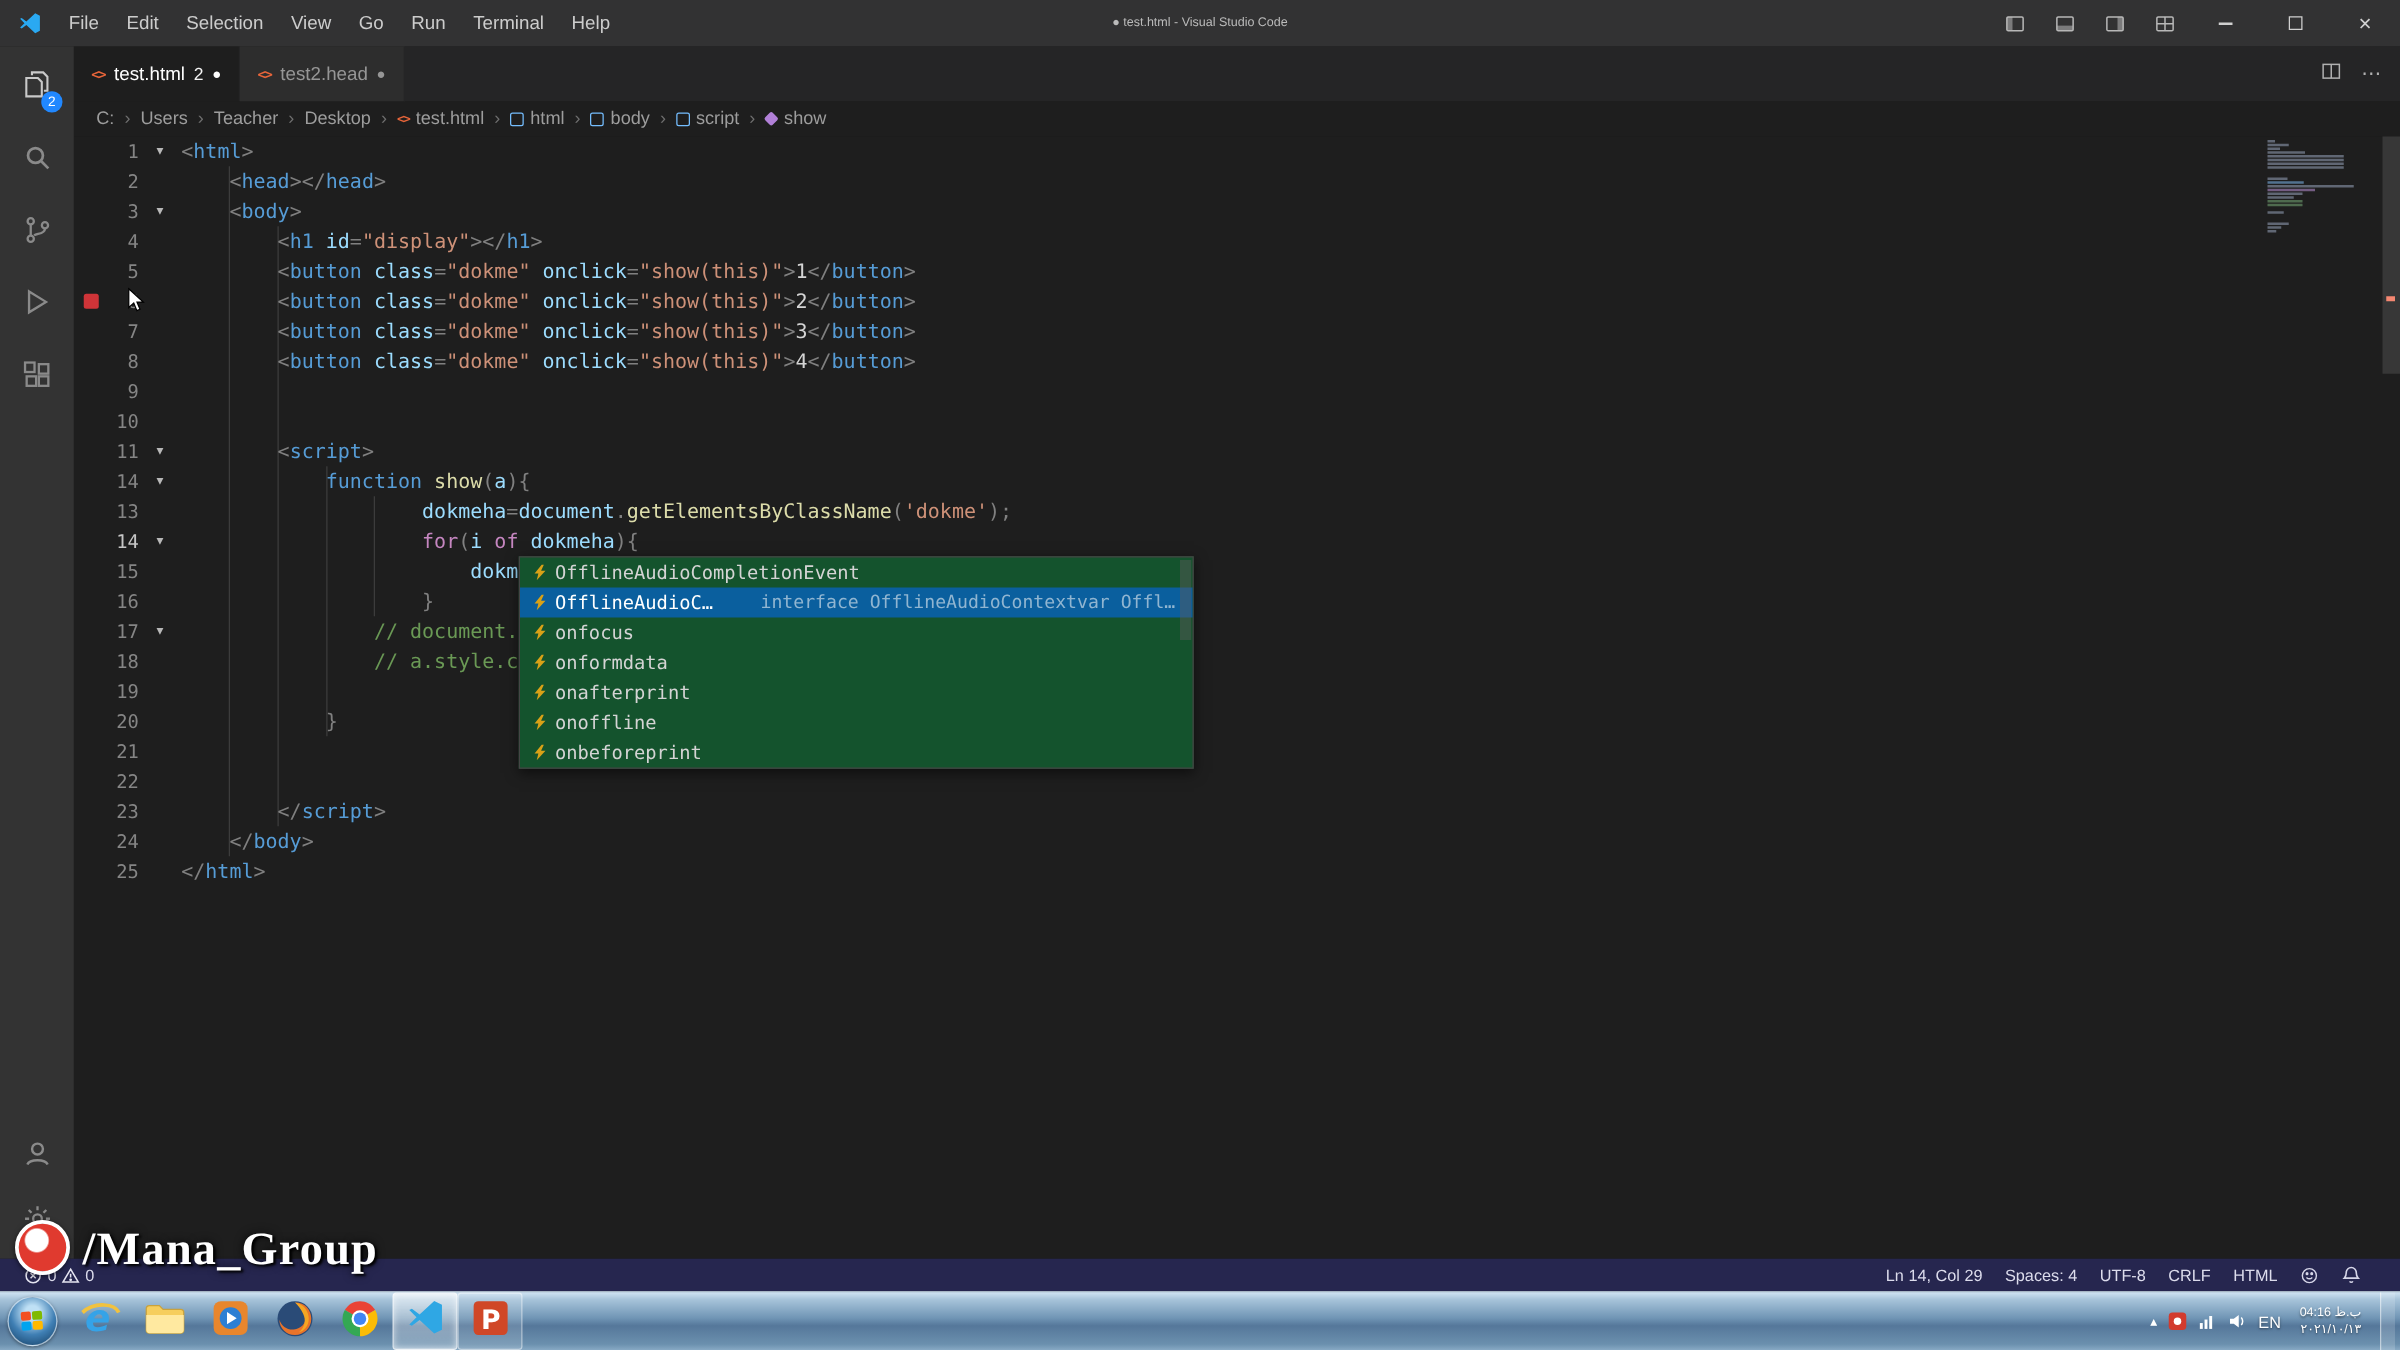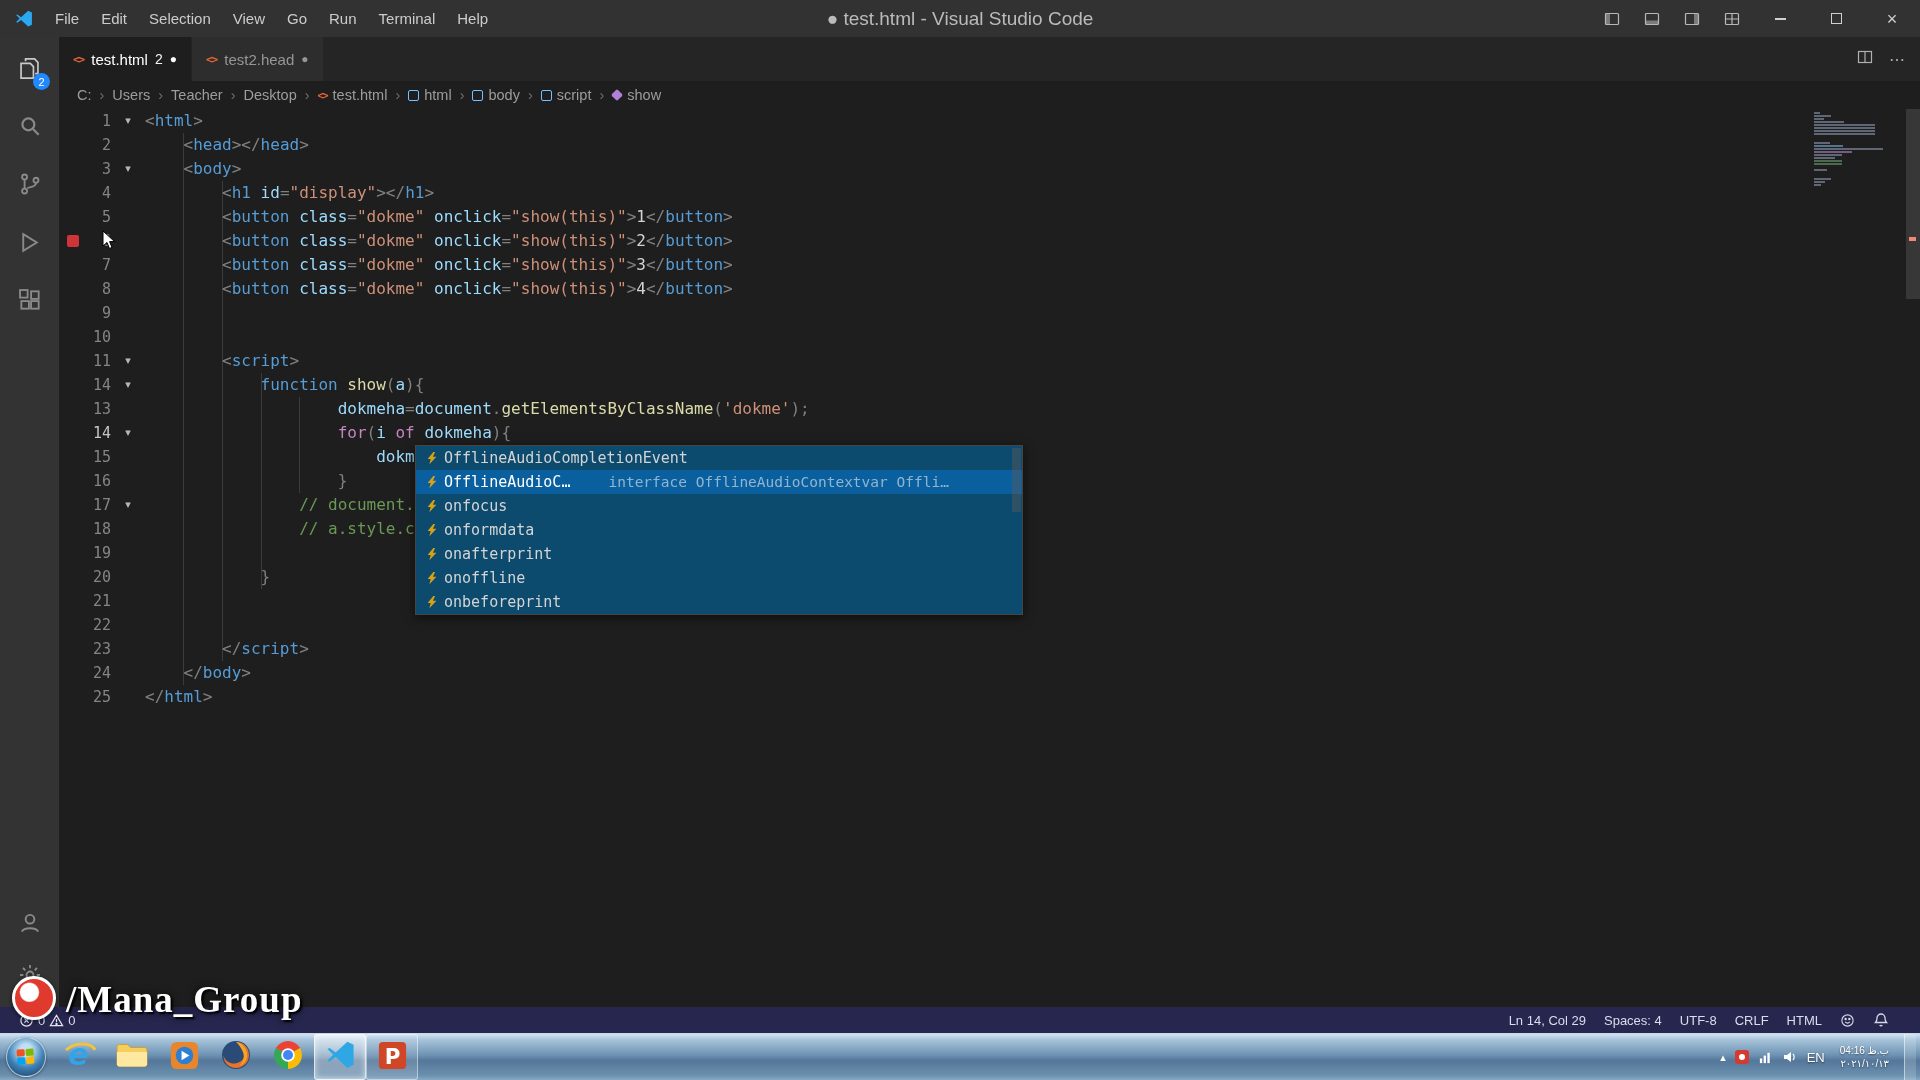--- a/index.html
+++ b/index.html
@@ -4,21 +4,21 @@
 <style>
   * { margin:0; padding:0; box-sizing:border-box; }
   html,body { width:1920px; height:1080px; overflow:hidden; }
   body { position:relative; background:#1e1e1e; font-family:"Liberation Sans", sans-serif; color:#cccccc; }
 
   
   .titlebar { position:absolute; top:0; left:0; right:0; height:37px; background:#323233; display:flex; align-items:center; z-index:10; }
   .vscode-logo { padding:0 10px 0 14px; display:flex; align-items:center; }
   .menu-bar { display:flex; }
   .menu-item { padding:0 11px; font-size:15px; color:#cccccc; line-height:37px; cursor:default; }
-  .title-center { position:absolute; left:50%; transform:translateX(-50%); font-size:19px; color:#bbbbbb; white-space:nowrap; }
+  .title-center { position:absolute; left:50%; transform:translateX(-50%); font-size:10px; color:#bbbbbb; white-space:nowrap; }
   .tb-right { margin-left:auto; display:flex; align-items:center; height:100%; }
   .tb-icon { width:40px; height:37px; display:flex; align-items:center; justify-content:center; }
   .win-btn { width:56px; height:37px; display:flex; align-items:center; justify-content:center; color:#d0d0d0; }
   .wc-min-bar { width:11px; height:2px; background:#d0d0d0; }
   .wc-max-box { width:11px; height:11px; border:1px solid #d0d0d0; }
   .wc-close-x { font-size:18px; line-height:1; }
 
   
   .activitybar { position:absolute; top:37px; left:0; width:59px; bottom:73px; background:#333333; display:flex; flex-direction:column; z-index:5; }
   #ab-top { padding-top:4px; display:flex; flex-direction:column; }
@@ -59,21 +59,21 @@
   .gut-err { position:absolute; left:8px; top:6px; width:12px; height:12px; background:#cf3438; border-radius:2px; }
   .tk-pun{color:#808080}.tk-tag{color:#569cd6}.tk-attr{color:#9cdcfe}.tk-str{color:#ce9178}
   .tk-txt{color:#d4d4d4}.tk-kw{color:#569cd6}.tk-ctl{color:#c586c0}.tk-fn{color:#dcdcaa}
   .tk-var{color:#9cdcfe}.tk-cm{color:#6a9955}
   #minimap { position:absolute; top:3px; right:20px; width:86px; }
   .mm-line { height:2px; margin-bottom:1px; opacity:.8; }
   .scroll-thumb { position:absolute; top:0; right:0; width:14px; height:190px; background:rgba(121,121,121,0.28); }
   .ov-mark { position:absolute; right:4px; top:128px; width:7px; height:4px; background:#f48771; }
 
   
-  .suggest { position:absolute; left:415px; top:445px; width:608px; background:#0c4a6e; border:1px solid #454545; box-shadow:0 3px 10px rgba(0,0,0,.55); z-index:20; }
+  .suggest { position:absolute; left:415px; top:445px; width:540px; background:#14532d; border:1px solid #454545; box-shadow:0 3px 10px rgba(0,0,0,.55); z-index:20; }
   .sg-row { display:flex; align-items:center; height:24px; padding:0 6px 0 4px; font-family:"DejaVu Sans Mono", monospace; font-size:15px; color:#d4d4d4; overflow:hidden; white-space:nowrap; }
   .sg-row.sel { background:#0a5f9e; color:#ffffff; }
   .sg-ico { width:24px; flex:none; display:flex; align-items:center; justify-content:center; }
   .sg-label { flex:none; }
   .sg-detail { margin-left:38px; color:#a8c5da; opacity:.85; overflow:hidden; text-overflow:ellipsis; font-size:14.5px; }
   .sg-scrollbar { position:absolute; right:1px; top:2px; width:9px; height:64px; background:#5a5a5a; opacity:.45; }
 
   
   .watermark-logo { position:absolute; left:12px; top:976px; width:44px; height:44px; border-radius:50%; border:3px solid #ffffff; background:radial-gradient(circle at 38% 35%, #ffffff 0 26%, #e03a2f 30% 100%); z-index:40; box-shadow:0 1px 4px rgba(0,0,0,.6); }
   .watermark { position:absolute; left:66px; top:978px; font-family:"Liberation Serif", serif; font-weight:700; font-size:37px; letter-spacing:1px; color:#ffffff; text-shadow:2px 2px 2px #000, 0 0 8px rgba(0,0,0,.8); z-index:40; }

